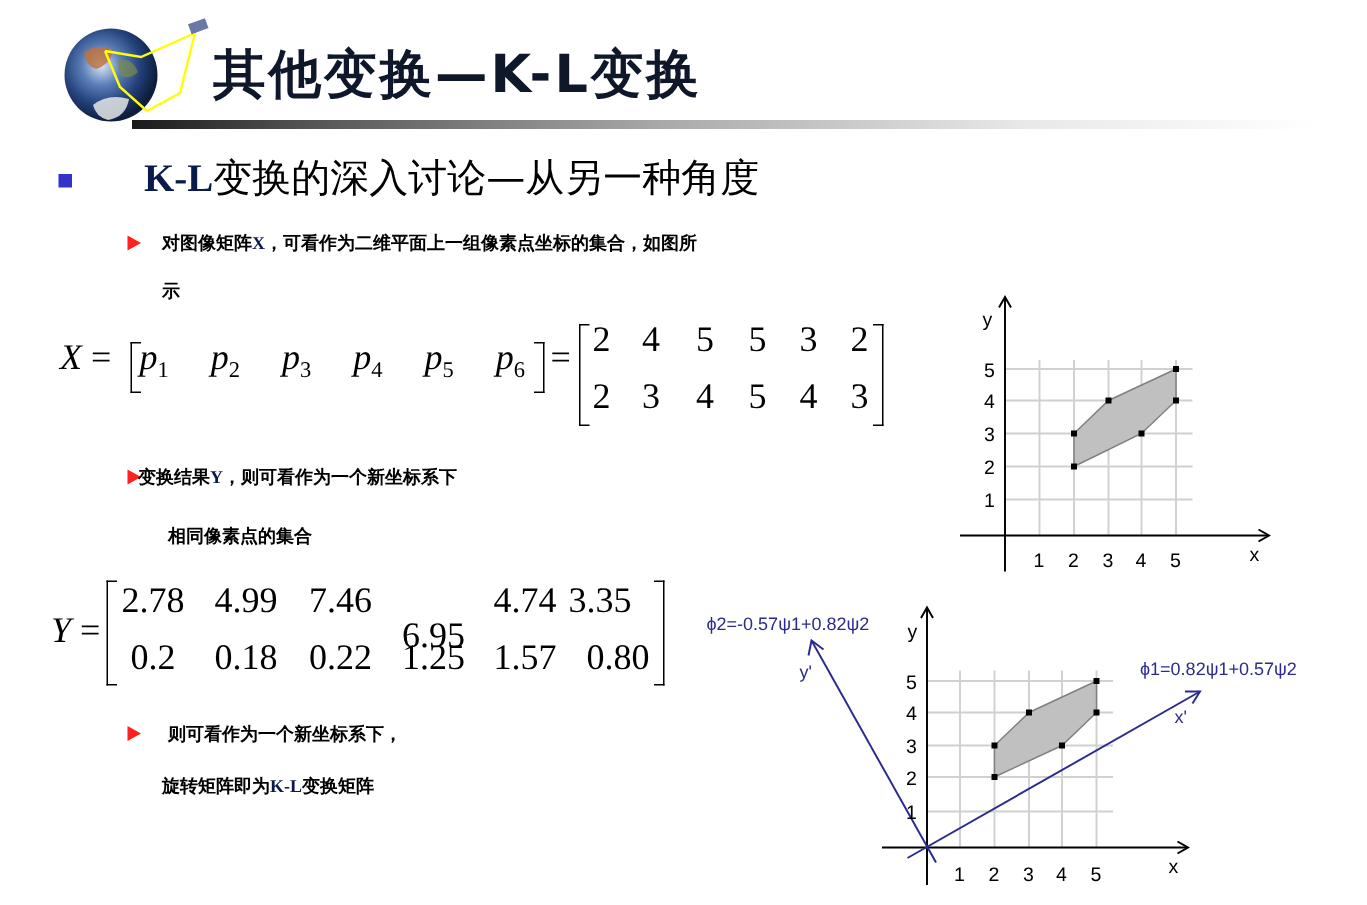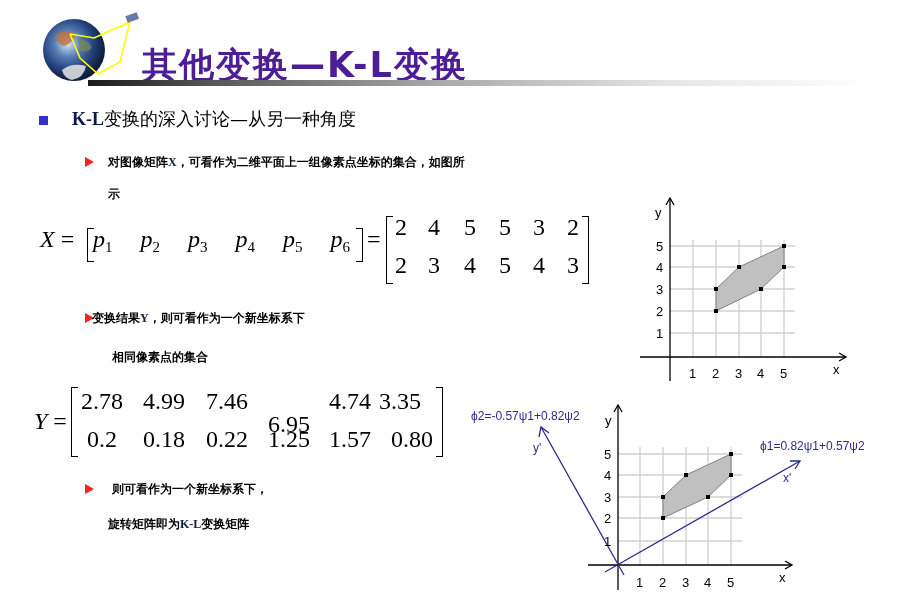--- a/index.html
+++ b/index.html
@@ -3,29 +3,29 @@
 <meta charset="utf-8">
 <style>
   html, body { margin:0; padding:0; background:#ffffff; }
   body { width:911px; height:603px; position:relative; overflow:hidden;
          font-family:"DejaVu Serif", serif; color:#000; }
   .abs { position:absolute; }
 
   
   .globe { left:42px; top:20px; width:78px; height:70px; }
   .title { left:142px; top:26px; font-family:"DejaVu Sans", sans-serif; font-weight:bold;
-           font-size:35px; letter-spacing:2px; color:#4c1d95; white-space:nowrap; line-height:48px;margin-top:15px; }
+           font-size:35px; letter-spacing:2px; color:#0f172a; white-space:nowrap; line-height:48px; }
   .title-bar { left:88px; top:80px; width:790px; height:6px;
                background:linear-gradient(to right, #1a1a1a 0%, #555 15%, #aaa 45%, #e8e8e8 75%, #ffffff 100%); }
 
   
   .sq-bullet { width:9px; height:9px; background:#3333cc; }
   .arrow-bullet { width:0; height:0; border-top:5px solid transparent; border-bottom:5px solid transparent;
                   border-left:9px solid #ff2020; }
-  .lvl1 { font-size:18px; font-weight:bold; white-space:nowrap; line-height:30px; }
+  .lvl1 { font-size:26px; font-weight:bold; white-space:nowrap; line-height:30px;margin-left:24px; }
   .lvl2 { font-size:12px; font-weight:bold; white-space:nowrap; line-height:28px; font-family:"DejaVu Sans", sans-serif; }
   .kl-blue { color:#0a1a4a; font-family:"Liberation Serif", serif; }
 
   
   .math { font-family:"Liberation Serif", serif; font-size:24px; white-space:nowrap; }
   .mvar { font-style:italic; }
   .sub { font-size:15px; vertical-align:-5px; font-style:normal; }
   .mat-cell { position:absolute; font-family:"Liberation Serif", serif; font-size:24px; text-align:center; white-space:nowrap; }
   .bracket { position:absolute; border:1.5px solid #000; }
   .bl { border-right:none; width:6px; }

